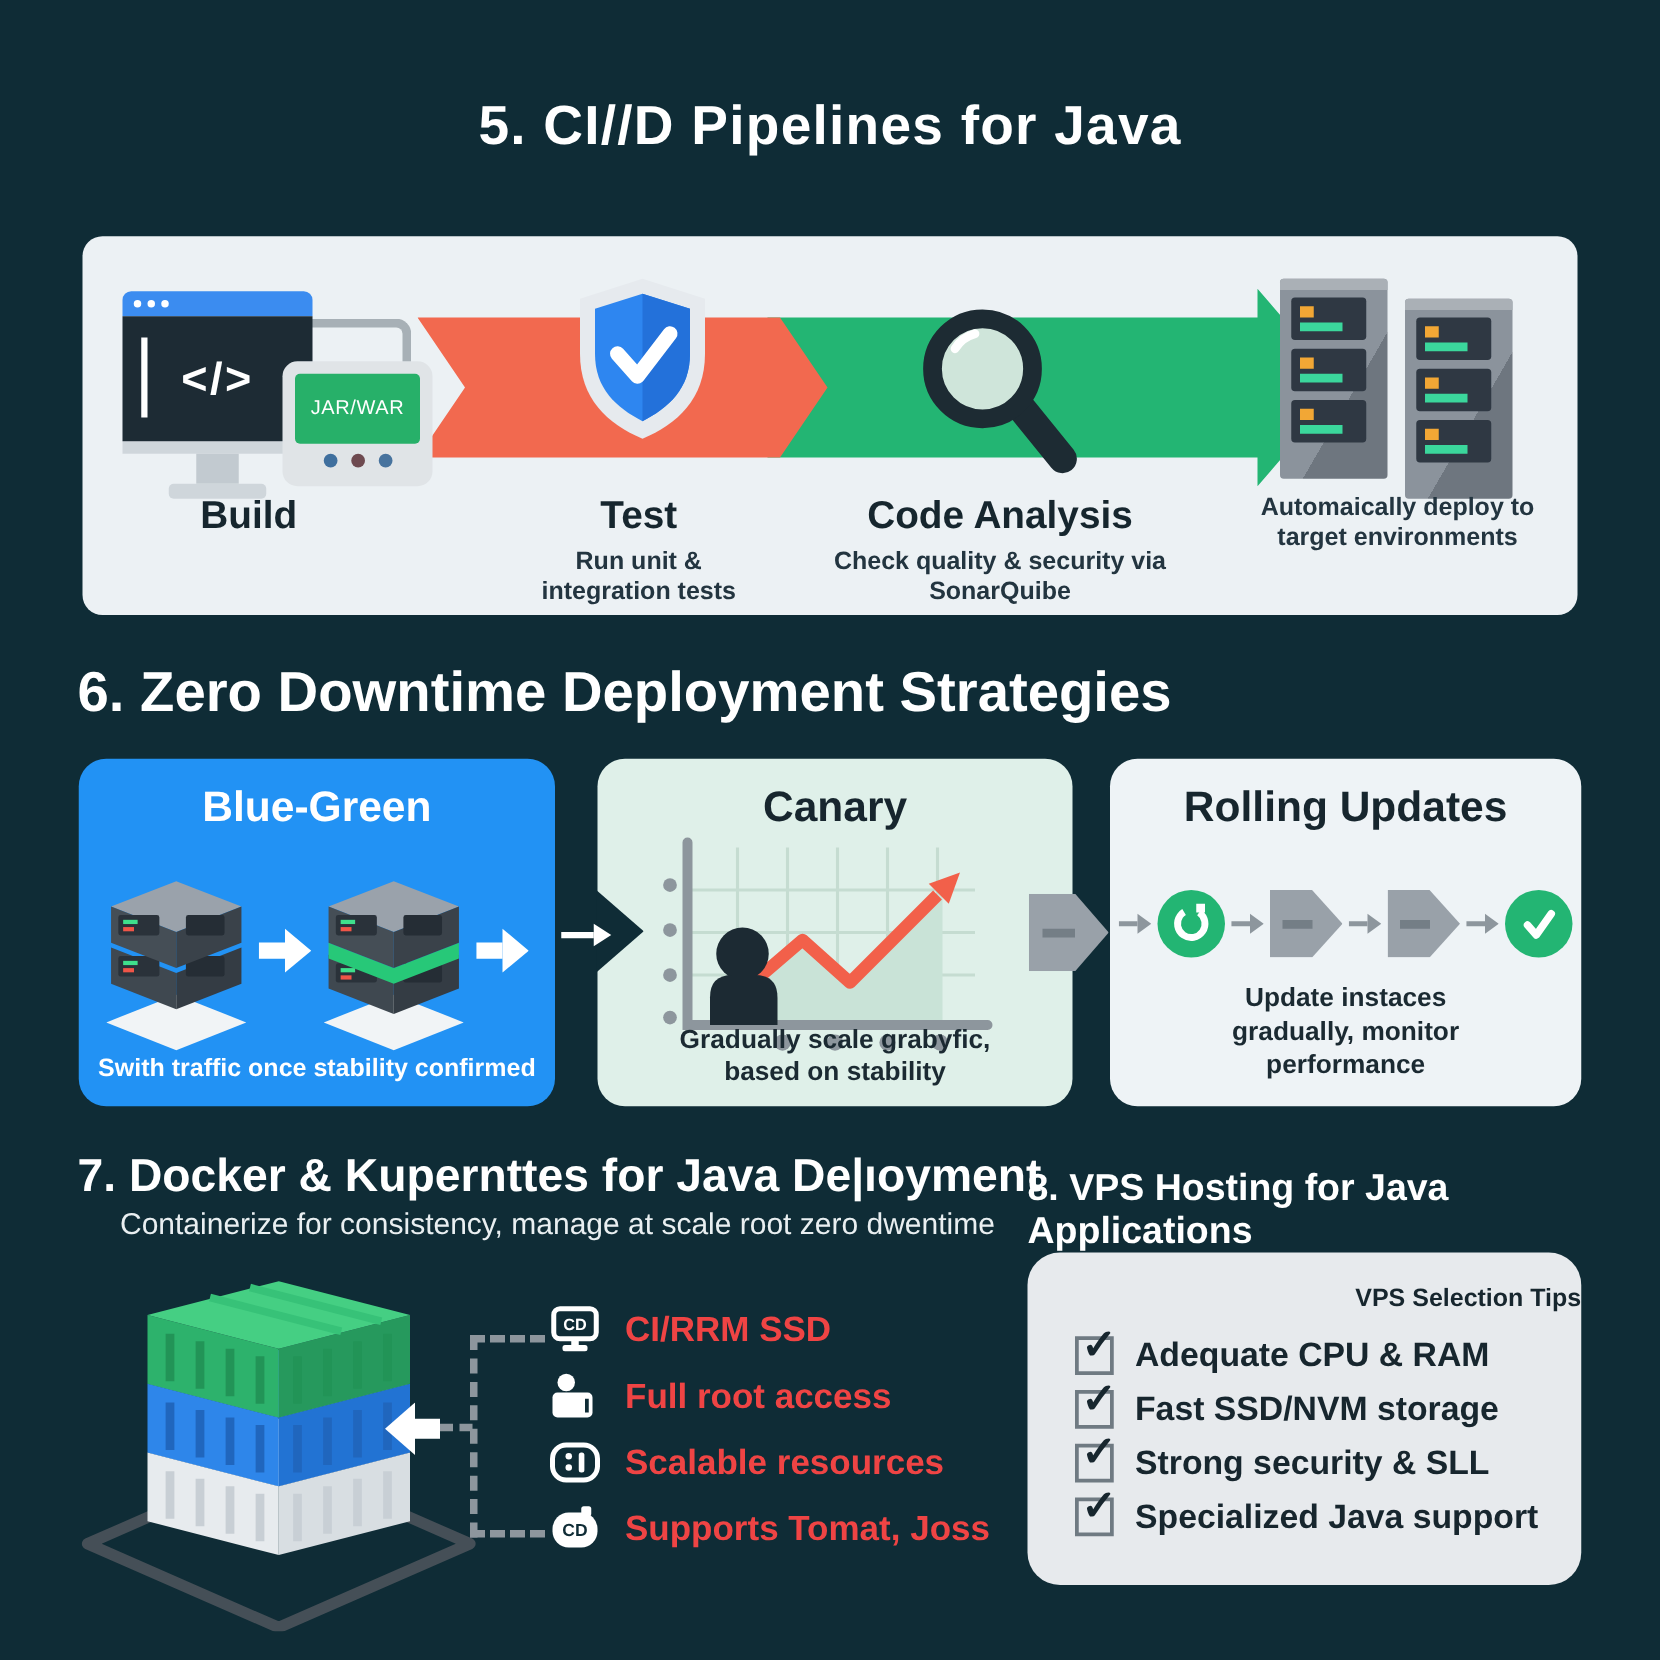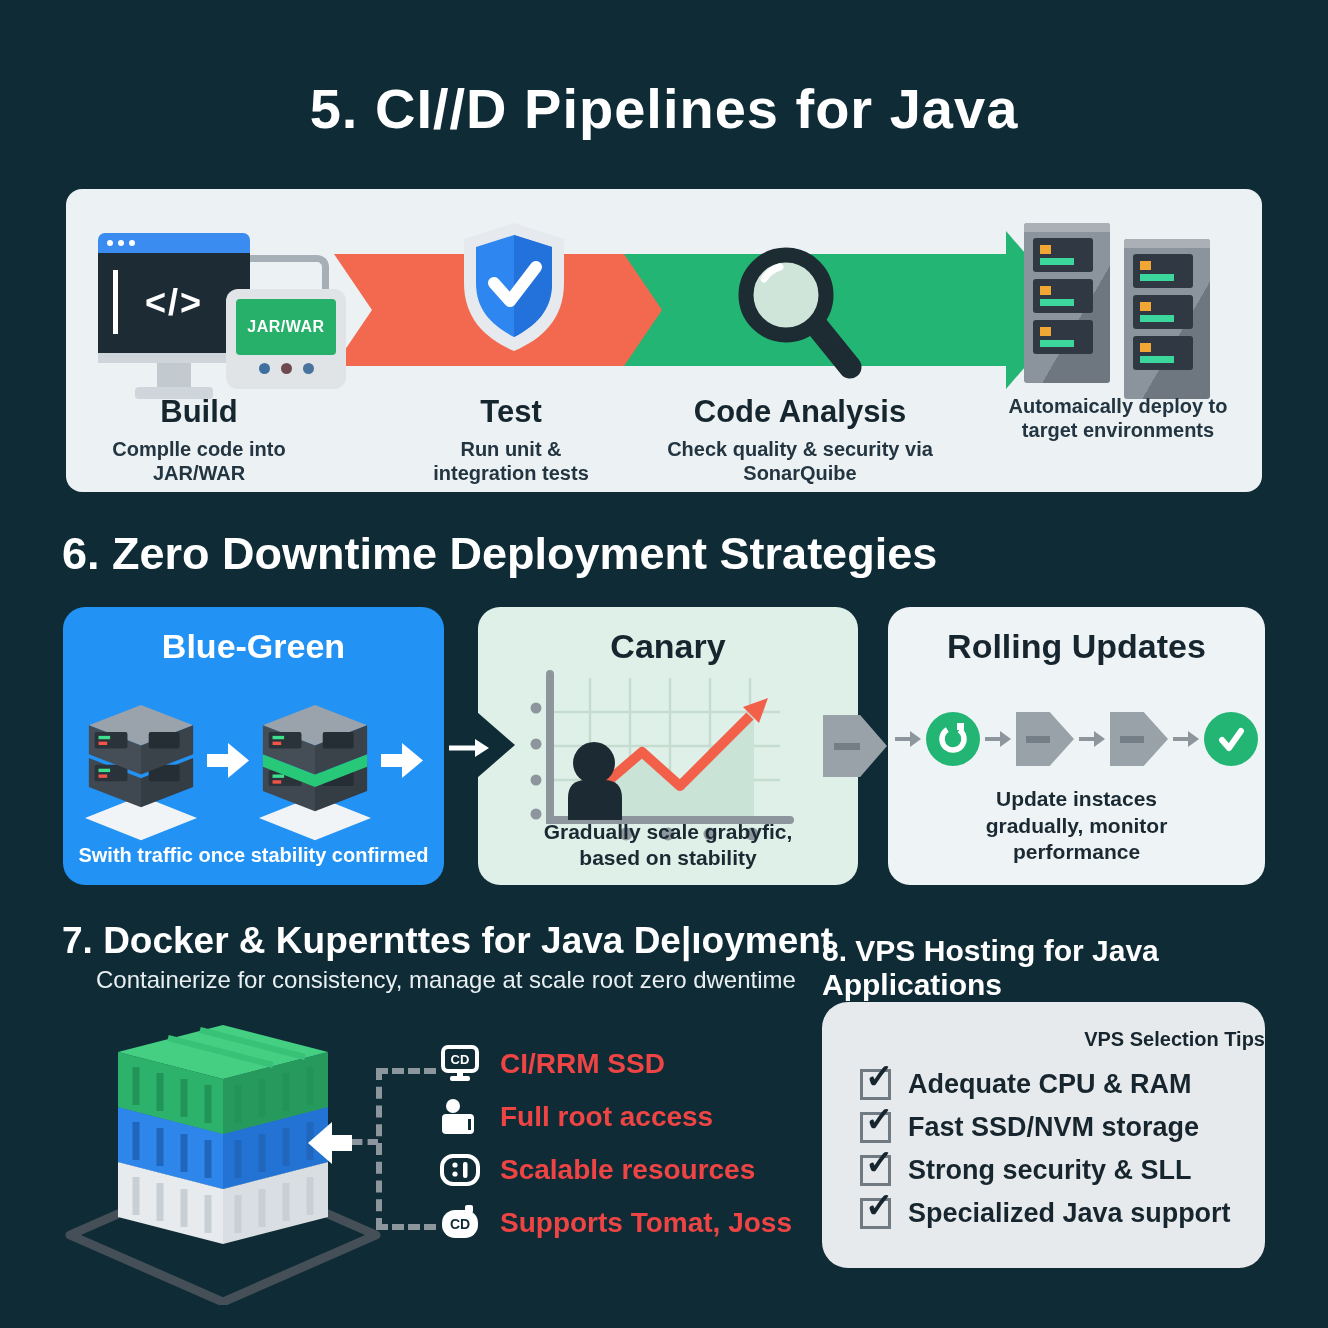--- a/index.html
+++ b/index.html
@@ -1,42 +1,42 @@
 <!DOCTYPE html>
 <html style="--background: #0f2c36; --panel: #ecf1f4; --red: #f2694f; --green: #23b573; --blue-card: #2292f4; --mint-card: #dff0e9; --light-card: #eef3f6; --gray-card: #e7eaed; --dark-text: #17262e;"><head>
 <meta charset="utf-8">
 <style>
   html,body{margin:0;padding:0;background:#0f2c36;}
   .page{position:relative;width:1328px;height:1328px;background:var(--background,#0f2c36);
         font-family:"Liberation Sans",sans-serif;overflow:hidden;}
 
   
   .title{position:absolute;top:76px;left:0;width:100%;text-align:center;margin:0;
-         color:#fff;font-size:56px;font-weight:700;letter-spacing:1px;}
+         color:#fff;font-size:44px;font-weight:700;letter-spacing:1px;}
 
   
   .pipeline-panel{position:absolute;left:66px;top:189px;width:1196px;height:303px;
                   background:var(--panel,#ecf1f4);border-radius:16px;}
   .arrow-band{position:absolute;left:268px;top:40px;}
 
   .build-icon{position:absolute;left:32px;top:36px;width:250px;height:170px;}
   .cable{position:absolute;left:150px;top:30px;width:74px;height:56px;
          border-top:7px solid #a7b0b6;border-right:7px solid #a7b0b6;border-top-right-radius:12px;}
   .monitor{position:absolute;left:0;top:8px;width:152px;}
   .mon-top{height:20px;background:#3b8cf0;border-radius:7px 7px 0 0;display:flex;align-items:center;gap:5px;padding-left:9px;}
   .mon-top i{width:6px;height:6px;border-radius:50%;background:#fff;display:block;}
   .mon-screen{height:100px;background:#1d2b34;color:#fff;display:flex;align-items:center;justify-content:center;
               font-weight:700;font-size:36px;position:relative;letter-spacing:2px;}
   .caret{position:absolute;left:15px;top:17px;width:5px;height:64px;background:#fff;}
   .mon-chin{height:10px;background:#cfd6db;}
   .mon-neck{width:34px;height:24px;background:#c2cad0;margin:0 auto;}
   .mon-base{width:78px;height:12px;background:#cfd6db;border-radius:4px;margin:0 auto;}
   .device{position:absolute;left:128px;top:64px;width:120px;height:100px;background:#e0e4e7;
           border-radius:12px;padding:10px 10px 0;box-sizing:border-box;}
-  .dev-screen{height:56px;background:#27b069;border-radius:4px;color:#fff;font-weight:700;font-size:16px;
+  .dev-screen{height:56px;background:#27b069;border-radius:4px;color:#fff;font-weight:400;font-size:16px;
               display:flex;align-items:center;justify-content:center;letter-spacing:.5px;}
   .dev-dots{display:flex;justify-content:center;gap:11px;margin-top:8px;}
   .dev-dots i{width:11px;height:11px;border-radius:50%;display:block;}
   .dev-dots i:nth-child(1){background:#3f6f9e;}
   .dev-dots i:nth-child(2){background:#6e4a50;}
   .dev-dots i:nth-child(3){background:#47739e;}
 
   .shield-icon{position:absolute;left:392px;top:32px;}
   .mag-icon{position:absolute;left:662px;top:50px;}
 
@@ -172,21 +172,20 @@
       </div>
       <div class="tower t2">
         <div class="slot"></div>
           <div class="slot"></div>
           <div class="slot"></div>
       </div>
     </div>
 
     <div class="step step-build">
       <div class="step-label">Build</div>
-      <div class="step-desc">Complle code into JAR/WAR</div>
     </div>
     <div class="step step-test">
       <div class="step-label">Test</div>
       <div class="step-desc">Run unit &amp; integration tests</div>
     </div>
     <div class="step step-code">
       <div class="step-label">Code Analysis</div>
       <div class="step-desc">Check quality &amp; security via SonarQuibe</div>
     </div>
     <div class="step step-deploy">

